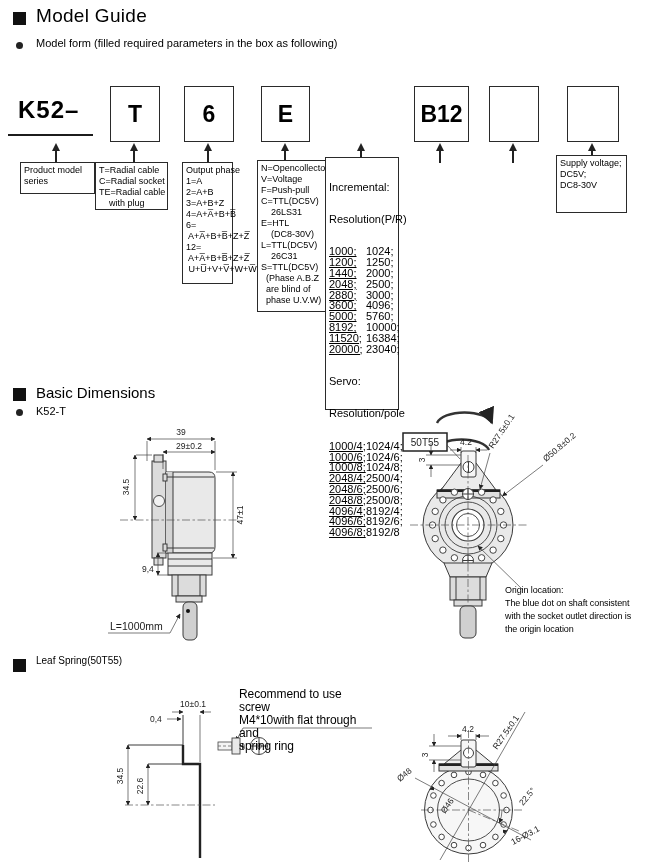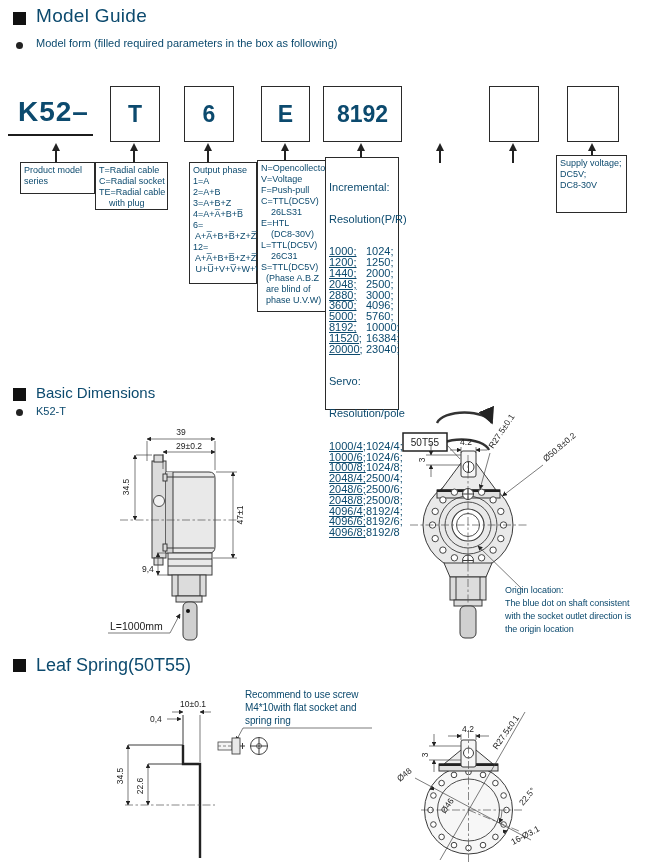--- a/index.html
+++ b/index.html
@@ -1,23 +1,23 @@
 <!DOCTYPE html>
 <html><head>
 <meta charset="utf-8">
 <style>
   html,body{margin:0;padding:0;background:#fff;}
   #page{position:relative;width:650px;height:867px;background:#ffffff;overflow:hidden;
-        font-family:"Liberation Sans",sans-serif;color:#0c4a6e;}
+        font-family:"Liberation Sans",sans-serif;color:#000000;}
   .sq{position:absolute;width:13px;height:13px;background:#111;}
   .dot{position:absolute;width:7px;height:7px;border-radius:50%;background:#222;}
   .h1{position:absolute;font-size:19px;font-weight:500;letter-spacing:.3px;}
   .h2{position:absolute;font-size:15px;font-weight:500;}
   .h3{position:absolute;font-size:11px;}
-  .k52{position:absolute;left:18px;top:96px;font-size:28px;font-weight:700;letter-spacing:1px;}
+  .k52{position:absolute;left:18px;top:96px;font-size:24px;font-weight:700;letter-spacing:1px;}
   .k52line{position:absolute;left:8px;top:134px;width:85px;height:2px;background:#1c1c1c;}
   .mbox{position:absolute;top:86px;height:54px;border:1.4px solid #2a2a2a;display:flex;
         align-items:center;justify-content:center;font-size:23px;font-weight:700;background:#fff;}
   .arrow{position:absolute;top:143px;width:9px;}
   .arrow .head{width:0;height:0;border-left:4.5px solid transparent;border-right:4.5px solid transparent;
         border-bottom:8px solid #222;margin:0 auto;}
   .arrow .shaft{width:1.4px;height:12px;background:#222;margin:0 auto;}
   .dbox{position:absolute;border:1.2px solid #2a2a2a;background:#fff;font-size:9px;line-height:11px;
         padding:2px 3px;white-space:pre;box-sizing:border-box;}
   #resbox{line-height:10.8px;font-size:11px;}
@@ -41,21 +41,21 @@
   <div class="sq" style="left:13px;top:12px"></div>
   <div class="h1" style="left:36px;top:5px">Model Guide</div>
   <div class="dot" style="left:16px;top:42px"></div>
   <div class="h3" style="left:36px;top:37px">Model form (filled required parameters in the box as following)</div>
 
   <div class="k52">K52–</div>
   <div class="k52line"></div>
   <div class="mbox" style="left:110px;width:48px">T</div>
   <div class="mbox" style="left:184px;width:48px">6</div>
   <div class="mbox" style="left:261px;width:47px">E</div>
-  <div class="mbox" style="left:323px;width:77px">8192</div>
+  <div class="mbox" style="left:414px;width:53px">B12</div>
   <div class="mbox" style="left:489px;width:48px"></div>
   <div class="mbox" style="left:567px;width:50px"></div>
 
   <div class="arrow" style="left:51.5px">
       <div class="head"></div>
       <div class="shaft"></div>
     </div>
   <div class="arrow" style="left:129.5px">
       <div class="head"></div>
       <div class="shaft"></div>
@@ -80,21 +80,21 @@
       <div class="head"></div>
       <div class="shaft"></div>
     </div>
   <div class="arrow" style="left:587.5px">
       <div class="head"></div>
       <div class="shaft"></div>
     </div>
 
   <div class="dbox" style="left:20px;top:162px;width:75px;height:32px"><div>Product model</div><div>series</div></div>
   <div class="dbox" style="left:95px;top:162px;width:73px;height:48px"><div>T=Radial cable</div><div>C=Radial socket</div><div>TE=Radial cable</div><div>    with plug</div></div>
-  <div class="dbox" style="left:189px;top:162px;width:68px;height:122px"><div>Output phase</div><div>1=A</div><div>2=A+B</div><div>3=A+B+Z</div><div>4=A+A̅+B+B̅</div><div>6=</div><div> A+A̅+B+B̅+Z+Z̅</div><div>12=</div><div> A+A̅+B+B̅+Z+Z̅</div><div> U+U̅+V+V̅+W+W̅</div></div>
+  <div class="dbox" style="left:182px;top:162px;width:51px;height:122px"><div>Output phase</div><div>1=A</div><div>2=A+B</div><div>3=A+B+Z</div><div>4=A+A̅+B+B̅</div><div>6=</div><div> A+A̅+B+B̅+Z+Z̅</div><div>12=</div><div> A+A̅+B+B̅+Z+Z̅</div><div> U+U̅+V+V̅+W+W̅</div></div>
   <div class="dbox" style="left:257px;top:160px;width:85px;height:152px"><div>N=Opencollector</div><div>V=Voltage</div><div>F=Push-pull</div><div>C=TTL(DC5V)</div><div>    26LS31</div><div>E=HTL</div><div>    (DC8-30V)</div><div>L=TTL(DC5V)</div><div>    26C31</div><div>S=TTL(DC5V)</div><div>  (Phase A.B.Z</div><div>  are blind of</div><div>  phase U.V.W)</div></div>
   <div class="dbox" id="resbox" style="left:325px;top:157px;width:74px;height:253px">
     <div>Incremental:</div>
     <div>Resolution(P/R)</div>
     <div><div class="pair-row"><span>1000;</span><span>1024;</span></div><div class="pair-row"><span>1200;</span><span>1250;</span></div><div class="pair-row"><span>1440;</span><span>2000;</span></div><div class="pair-row"><span>2048;</span><span>2500;</span></div><div class="pair-row"><span>2880;</span><span>3000;</span></div><div class="pair-row"><span>3600;</span><span>4096;</span></div><div class="pair-row"><span>5000;</span><span>5760;</span></div><div class="pair-row"><span>8192;</span><span>10000;</span></div><div class="pair-row"><span>11520;</span><span>16384;</span></div><div class="pair-row"><span>20000;</span><span>23040;</span></div></div>
     <div>Servo:</div>
     <div>Resolution/pole</div>
     <div><div class="pair-row"><span>1000/4;</span><span>1024/4;</span></div><div class="pair-row"><span>1000/6;</span><span>1024/6;</span></div><div class="pair-row"><span>1000/8;</span><span>1024/8;</span></div><div class="pair-row"><span>2048/4;</span><span>2500/4;</span></div><div class="pair-row"><span>2048/6;</span><span>2500/6;</span></div><div class="pair-row"><span>2048/8;</span><span>2500/8;</span></div><div class="pair-row"><span>4096/4;</span><span>8192/4;</span></div><div class="pair-row"><span>4096/6;</span><span>8192/6;</span></div><div class="pair-row"><span>4096/8;</span><span>8192/8</span></div></div>
   </div>
   <div class="dbox" style="left:556px;top:155px;width:71px;height:58px"><div>Supply voltage;</div><div>DC5V;</div><div>DC8-30V</div></div>
@@ -235,21 +235,21 @@
     </g>
   </svg>
   <div class="note" style="left:505px;top:584px;width:148px">
       <div>Origin location:</div>
       <div>The blue dot on shaft consistent</div>
       <div>with the socket outlet direction is</div>
       <div>the origin location</div>
     </div>
 
   <div class="sq" style="left:13px;top:659px"></div>
-  <div class="h2" style="left:36px;top:655px;font-size:18px">Leaf Spring(50T55)</div>
+  <div class="h2" style="left:36px;top:655px;font-size:10px">Leaf Spring(50T55)</div>
 
   <svg style="left:95px;top:690px" width="145" height="175" viewBox="0 0 145 175">
     <defs>
       <marker id="m3" viewBox="0 0 10 10" refX="9" refY="5" markerWidth="7" markerHeight="7" orient="auto-start-reverse">
         <path d="M0,0 L10,5 L0,10 z" fill="#222"></path>
         </marker>
     </defs>
     <g>
       <line x1="88" y1="25" x2="88" y2="55" class="ln" stroke-width="0.9"></line>
       <line x1="33" y1="55" x2="88" y2="55" class="ln" stroke-width="0.9"></line>
@@ -286,23 +286,23 @@
       <line x1="3" y1="61" x2="17" y2="61" stroke="#555" stroke-width="0.7" stroke-dasharray="3 2"></line>
       <rect x="17" y="53" width="8" height="16" fill="#e8e8e8" stroke="#444" stroke-width="0.9"></rect>
       <line x1="25" y1="61" x2="30" y2="61" class="ln" stroke-width="0.8"></line>
       <line x1="27.5" y1="58" x2="27.5" y2="64" class="ln" stroke-width="0.8"></line>
       <circle cx="44" cy="61" r="8.5" fill="#fff" stroke="#444"></circle>
       <line x1="44" y1="52.5" x2="44" y2="69.5" class="ln" stroke-width="0.9"></line>
       <line x1="35.5" y1="61" x2="52.5" y2="61" class="ln" stroke-width="0.9"></line>
       <circle cx="44" cy="61" r="2.5" fill="none" stroke="#444" stroke-width="0.8"></circle>
     </g>
   </svg>
-  <div class="note" style="left:245px;top:688px;width:130px;font-size:10px">
+  <div class="note" style="left:239px;top:688px;width:130px;font-size:12px">
       <div>Recommend to use screw</div>
-      <div>M4*10with flat socket and</div>
+      <div>M4*10with flat through and</div>
       <div>spring ring</div>
     </div>
 
   <svg style="left:385px;top:690px" width="265" height="177" viewBox="0 0 265 177">
     <defs>
       <marker id="m5" viewBox="0 0 10 10" refX="9" refY="5" markerWidth="7" markerHeight="7" orient="auto-start-reverse">
         <path d="M0,0 L10,5 L0,10 z" fill="#222"></path>
         </marker>
     </defs>
     <g>

